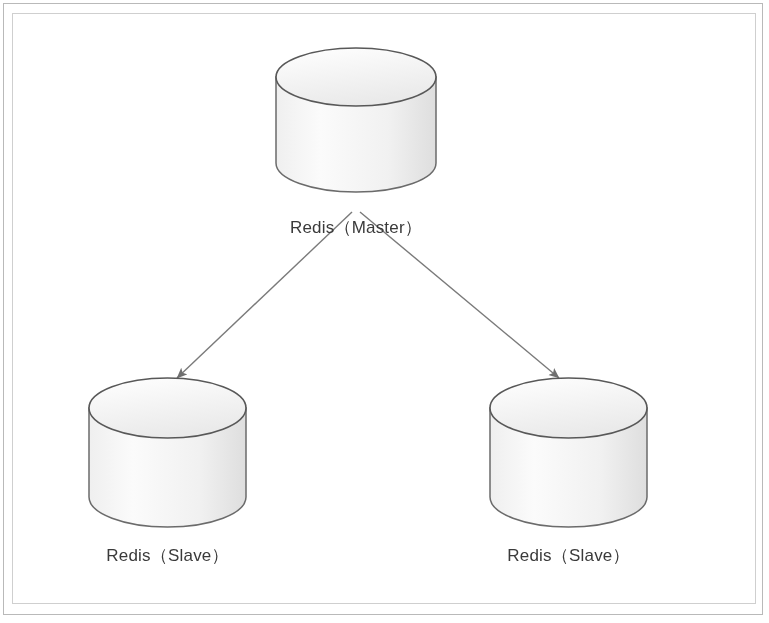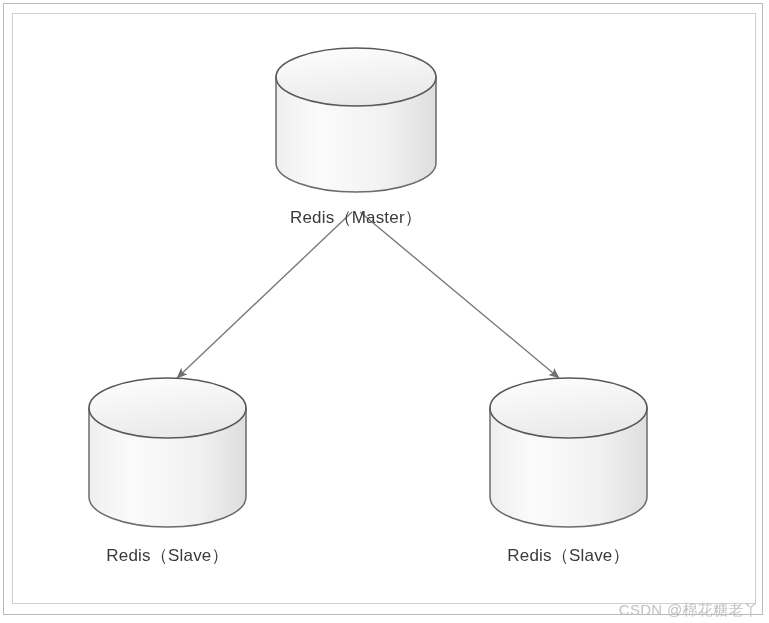--- a/index.html
+++ b/index.html
@@ -133,21 +133,21 @@
             </linearGradient>
             <linearGradient id="cylTopGradM" x1="0" y1="0" x2="0.35" y2="1">
               <stop offset="0%" stop-color="#ffffff"></stop>
               <stop offset="100%" stop-color="#eaeaea"></stop>
             </linearGradient>
           </defs>
           <path d="M 2 31 L 2 117 A 80 29 0 0 0 162 117 L 162 31 Z" fill="url(#cylBodyGradM)" stroke="#6b6b6b" stroke-width="1.5"></path>
           <ellipse cx="82" cy="31" rx="80" ry="29" fill="url(#cylTopGradM)" stroke="#585858" stroke-width="1.6"></ellipse>
         </svg>
       </div>
-      <div class="node-label" style="top:160px;">Redis（Master）</div>
+      <div class="node-label" style="top:170px;">Redis（Master）</div>
     </div>
 
     <div class="node" style="left:87px; top:376px; width:161px; height:154px;">
       <div class="cylinder">
         <svg class="cyl-svg" viewBox="0 0 161 154" xmlns="http://www.w3.org/2000/svg" preserveAspectRatio="none">
           <defs>
             <linearGradient id="cylBodyGradL" x1="0" y1="0" x2="1" y2="0">
               <stop offset="0%" stop-color="#efefef"></stop>
               <stop offset="28%" stop-color="#fbfbfb"></stop>
               <stop offset="70%" stop-color="#f1f1f1"></stop>
@@ -182,15 +182,14 @@
           </defs>
           <path d="M 2 32 L 2 121 A 78.5 30 0 0 0 159 121 L 159 32 Z" fill="url(#cylBodyGradR)" stroke="#6b6b6b" stroke-width="1.5"></path>
           <ellipse cx="80.5" cy="32" rx="78.5" ry="30" fill="url(#cylTopGradR)" stroke="#585858" stroke-width="1.6"></ellipse>
         </svg>
       </div>
       <div class="node-label" style="top:168px;">Redis（Slave）</div>
     </div>
 
   </div>
 
-  <div class="watermark">CSDN @棉花糖老丫</div>
 
 </div>
 
 </body></html>

